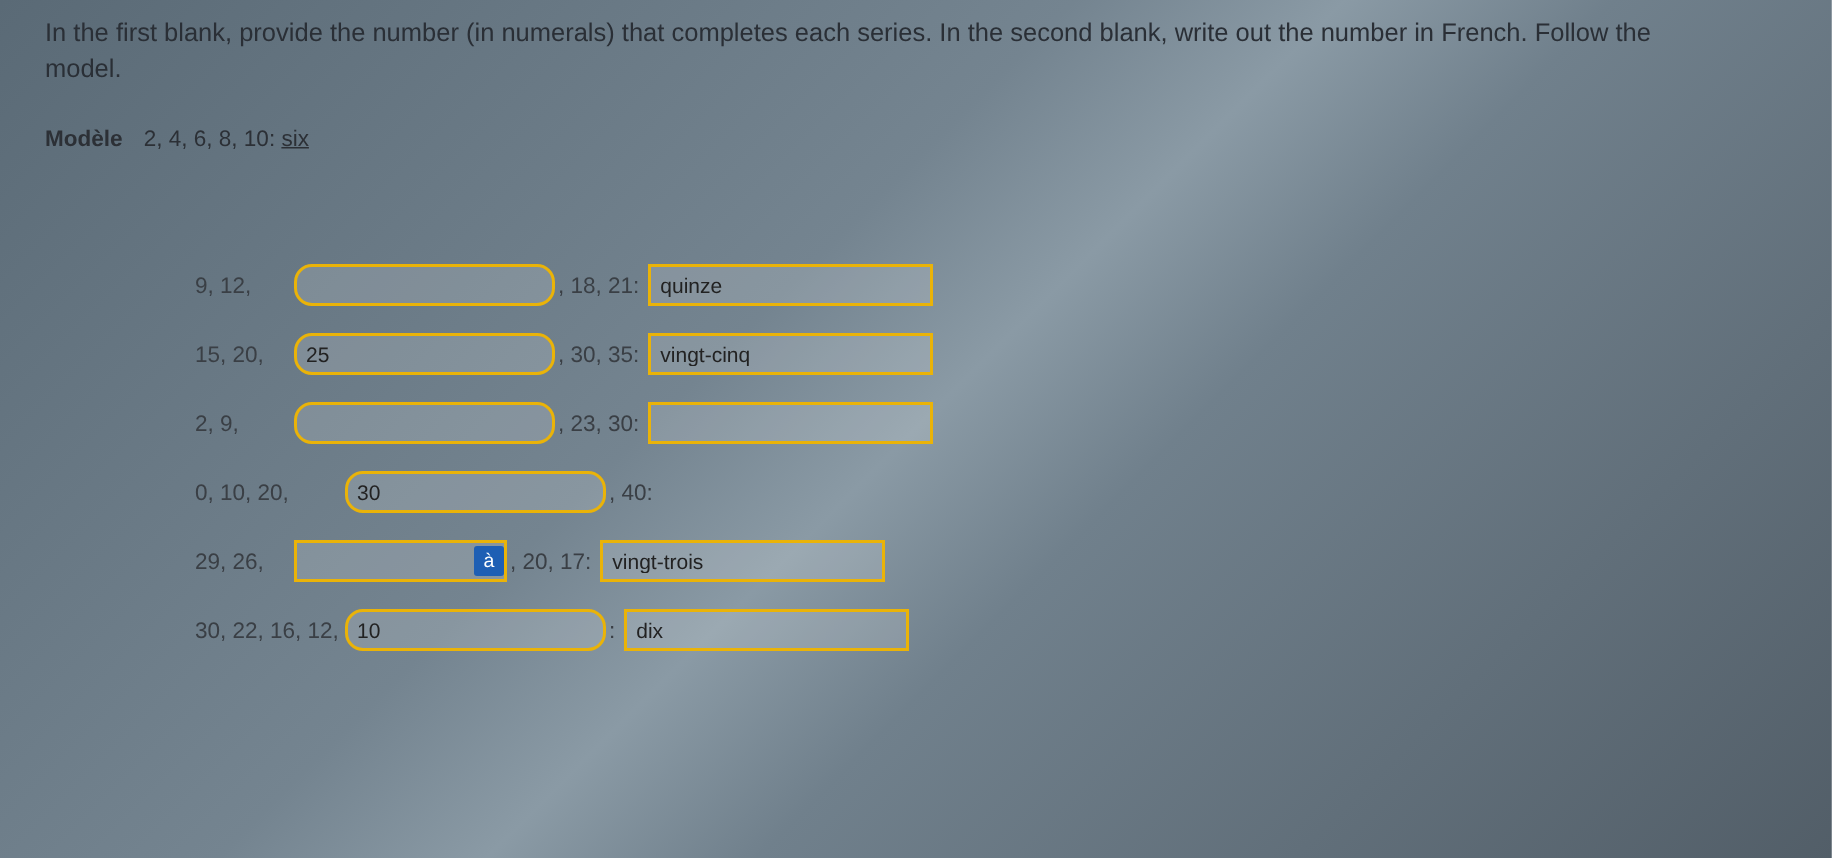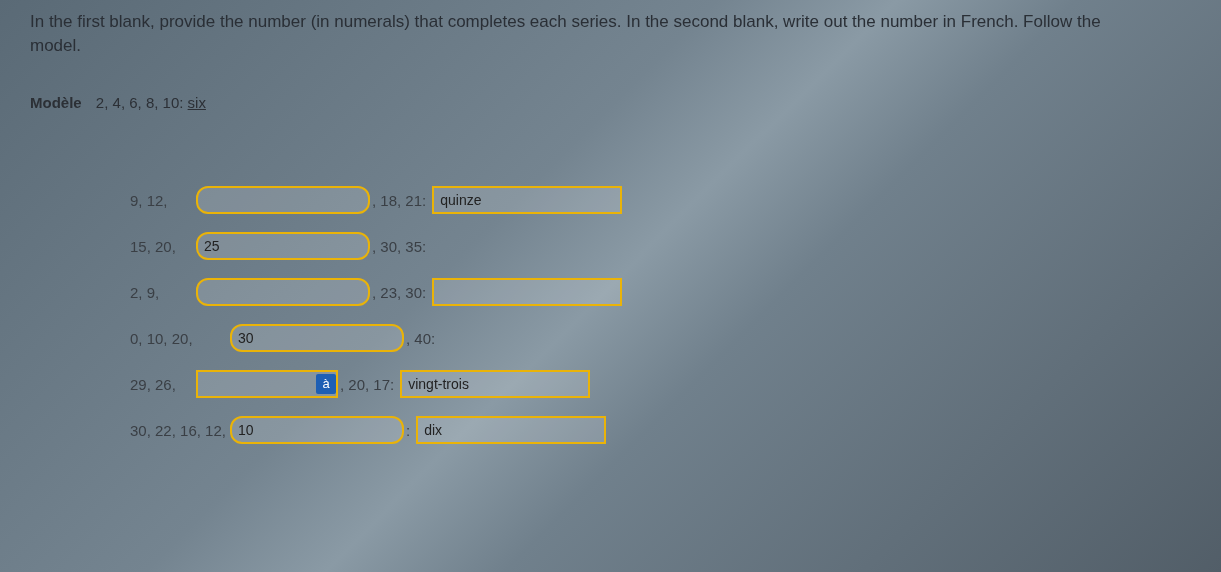--- a/index.html
+++ b/index.html
@@ -11,21 +11,21 @@
     color: #2c3036;
     overflow: hidden;
   }
   .page {
     padding: 10px 30px 10px 30px;
   }
   .instructions {
     font-size: 17px;
     line-height: 24px;
     color: #2a2f36;
-    margin-bottom: 36px;
+    margin-bottom: 26px;
     max-width: 1080px;
   }
   .modele-line {
     font-size: 15px;
     color: #2c3036;
     margin-bottom: 70px;
   }
   .modele-label { font-weight: bold; margin-right: 10px; }
   .modele-answer { text-decoration: underline; }
   .exercise {
@@ -97,20 +97,21 @@
         </span>
         <span class="midtext">, 18, 21:</span>
         <input type="text" class="blank second" value="quinze" style="">
       </div>
       <div class="row">
         <span class="prefix">15, 20,</span>
         <span class="focus-wrap">
           <input type="text" class="blank first" value="25" style="">
         </span>
         <span class="midtext">, 30, 35:</span>
+        <input type="text" class="blank second" value="vingt-cinq" style="">
       </div>
       <div class="row">
         <span class="prefix">2, 9,</span>
         <span class="focus-wrap">
           <input type="text" class="blank first" style="">
         </span>
         <span class="midtext">, 23, 30:</span>
         <input type="text" class="blank second" style="">
       </div>
       <div class="row">

